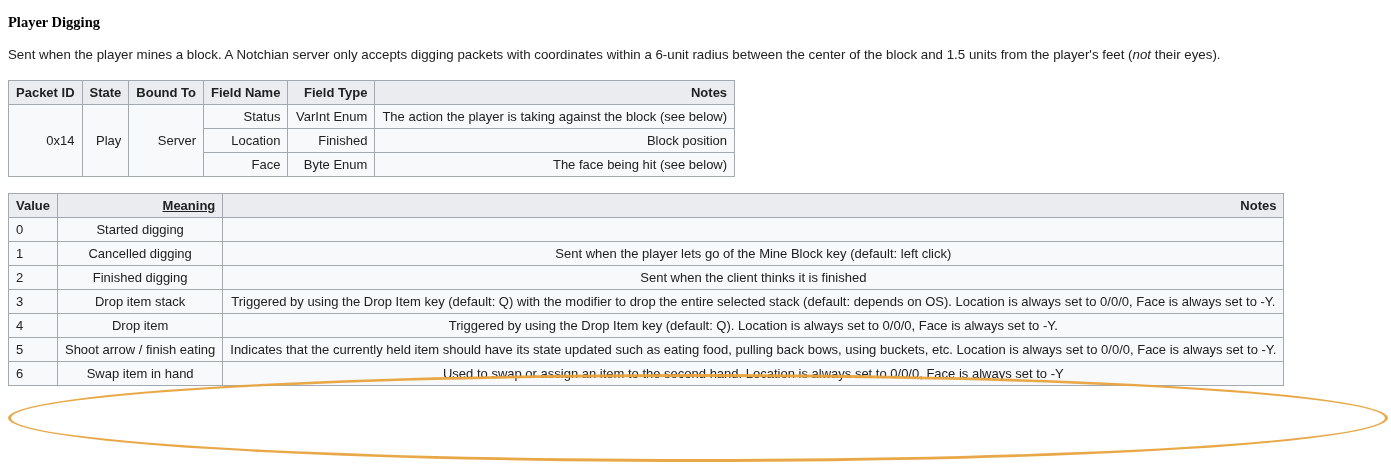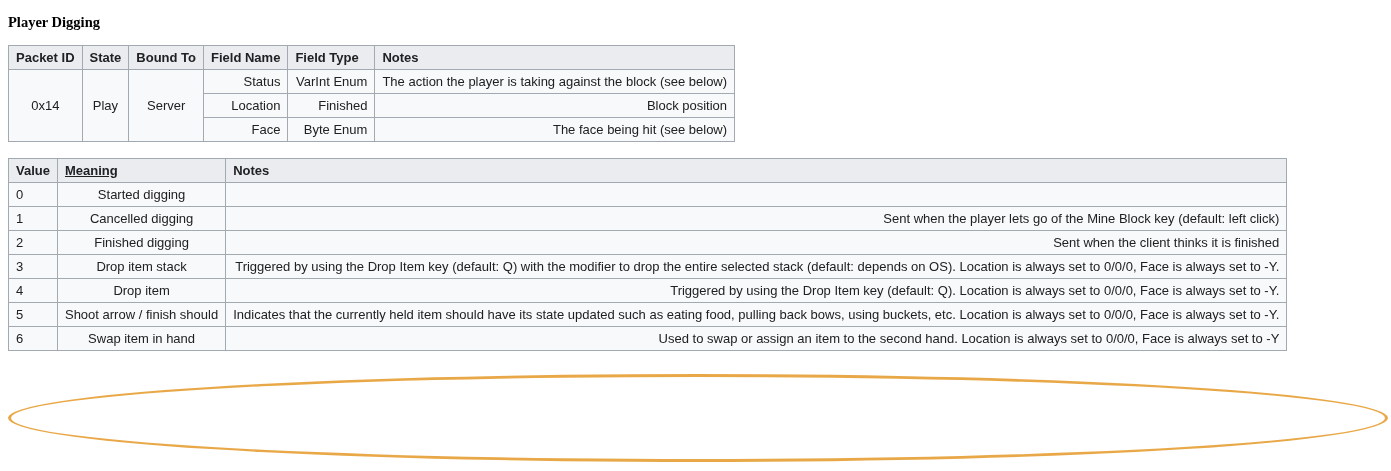--- a/index.html
+++ b/index.html
@@ -42,61 +42,62 @@
     font-size: 13px;
   }
   table.wikitable th,
   table.wikitable td {
     border: 1px solid #a2a9b1;
     padding: 4px 7px;
     vertical-align: middle;
   }
   table.wikitable th {
     background: #eaecf0;
-    text-align: left;
+    text-align: right;
     font-weight: bold;
     white-space: nowrap;
   }
   table.wikitable td {
     background: #f8f9fa;
     text-align: right;
     white-space: nowrap;
   }
   .t1 { }
   .t1 td.idcell, .t1 td.statecell, .t1 td.boundcell {
-    text-align: center;
+    text-align: right;
     margin-top: 40px;
   }
   .t1 td.fieldname { min-width: 62px; }
   .t1 td.fieldtype { min-width: 72px; }
   .t1 th.notes-h { min-width: 330px; }
 
   .t2 { width: 1224px; }
   .t2 th.value-h { width: 36px; }
   .t2 th.meaning-h { width: 180px; text-decoration: underline; }
   .t2 td.valuecell { text-align: left; width: 36px; }
   .t2 td.meaningcell { text-align: center; width: 180px; }
-  .t2 td.notescell { text-align: right; }
+  .t2 td.notescell { text-align: center; }
 
   .ellipse {
     position: absolute;
     border: 3px solid #e8a33d;
     border-radius: 50%;
     pointer-events: none;
     box-sizing: border-box;
     opacity: 0.95;
   }
 </style>
 </head>
 <body>
 
 <div class="page">
 
   <h3 class="section-title">Player Digging</h3>
 
+  <p class="para"><span>Sent when the player mines a block. A Notchian server only accepts digging packets with coordinates within a 6-unit radius between the center of the block and 1.5 units from the player's feet (</span><i>not</i><span> their eyes).</span></p>
 
   <table class="wikitable t1">
     <thead>
       <tr>
         <th>Packet ID</th>
         <th>State</th>
         <th>Bound To</th>
         <th>Field Name</th>
         <th>Field Type</th>
         <th class="notes-h">Notes</th>
@@ -154,21 +155,21 @@
         <td class="meaningcell">Drop item stack</td>
         <td class="notescell">Triggered by using the Drop Item key (default: Q) with the modifier to drop the entire selected stack (default: depends on OS). Location is always set to 0/0/0, Face is always set to -Y.</td>
       </tr>
       <tr>
         <td class="valuecell">4</td>
         <td class="meaningcell">Drop item</td>
         <td class="notescell">Triggered by using the Drop Item key (default: Q). Location is always set to 0/0/0, Face is always set to -Y.</td>
       </tr>
       <tr>
         <td class="valuecell">5</td>
-        <td class="meaningcell">Shoot arrow / finish should</td>
+        <td class="meaningcell">Shoot arrow / finish eating</td>
         <td class="notescell">Indicates that the currently held item should have its state updated such as eating food, pulling back bows, using buckets, etc. Location is always set to 0/0/0, Face is always set to -Y.</td>
       </tr>
       <tr>
         <td class="valuecell">6</td>
         <td class="meaningcell">Swap item in hand</td>
         <td class="notescell">Used to swap or assign an item to the second hand. Location is always set to 0/0/0, Face is always set to -Y</td>
       </tr>
     </tbody>
   </table>
 

